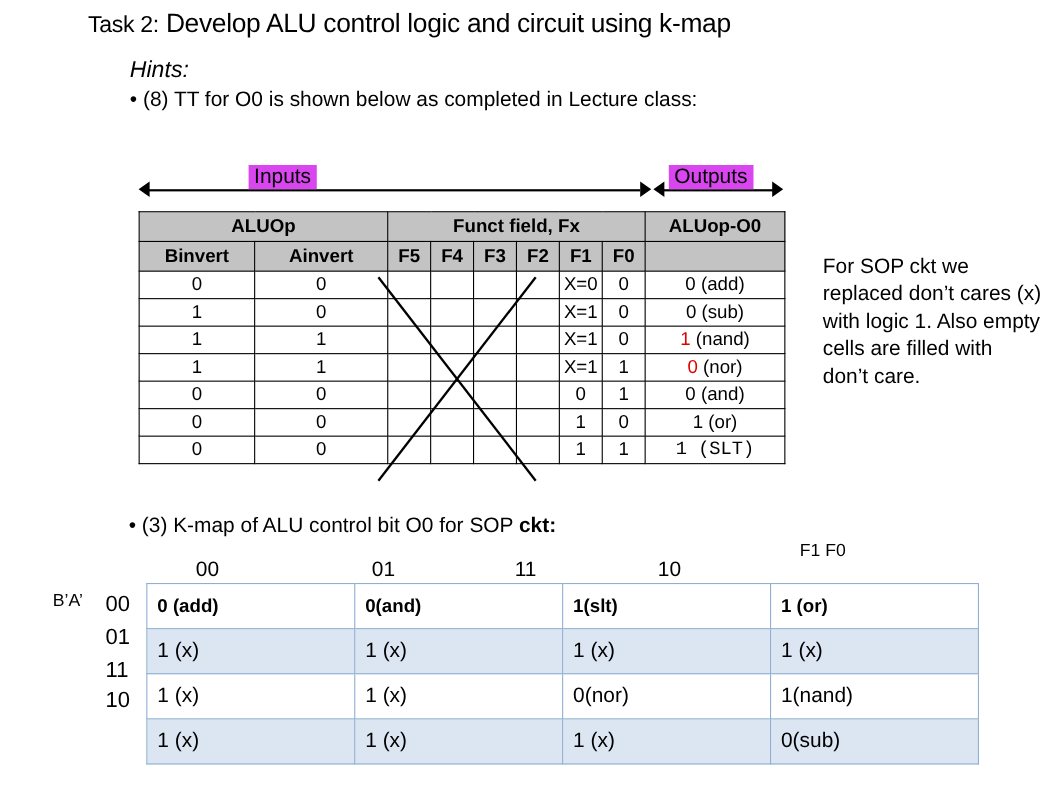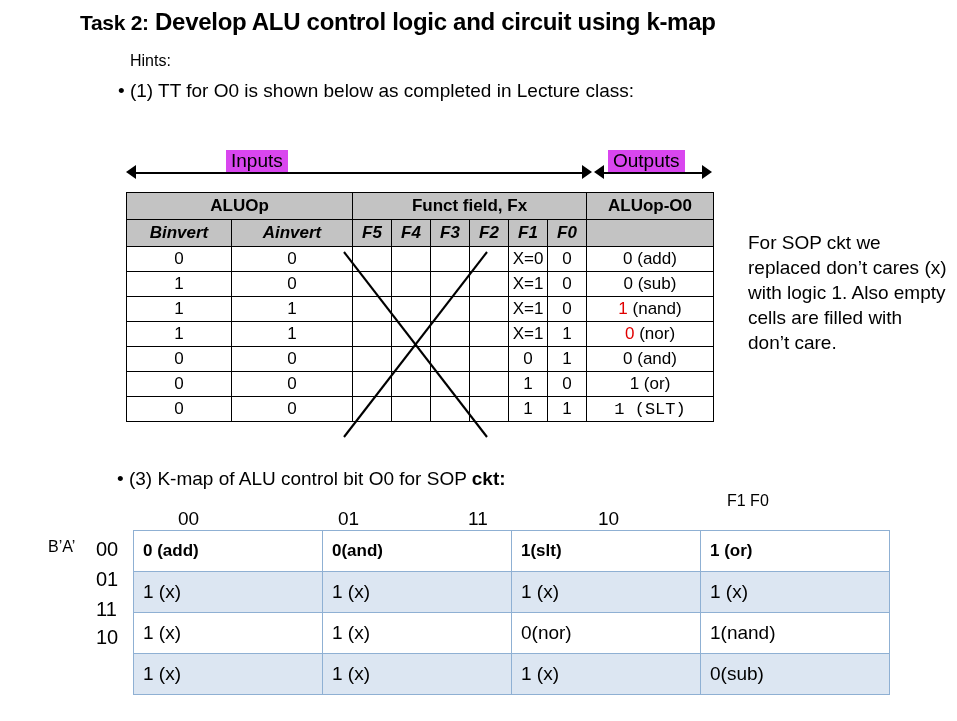--- a/index.html
+++ b/index.html
@@ -9,28 +9,28 @@
     font-family:"Liberation Sans", sans-serif;
     color:#000000;
     position:relative;
     overflow:hidden;
   }
   .abs{position:absolute;}
 
   
   #title{
     left:80px; top:8px; width:860px;
-    font-size:24px; font-weight:bold;
+    font-size:24px; font-weight:normal;
     letter-spacing:-0.3px;
     white-space:nowrap;
   }
   #title .task{font-size:21px;}
 
   
-  #hints-label{left:130px; top:52px; font-size:16px;}
+  #hints-label{left:118px; top:52px; font-size:21px;font-style:italic;}
   #hint-2{left:118px; top:80px; font-size:19px; white-space:nowrap;}
 
   
   #arrowband{left:126px; top:150px; width:586px; height:34px;}
   .arrowline{position:absolute;top:22px;height:2px;background:#000;}
   .arrowhead{position:absolute;top:15px;width:0;height:0;
     border-top:7px solid transparent;border-bottom:7px solid transparent;}
   .ah-left{border-right:10px solid #000;}
   .ah-right{border-left:10px solid #000;}
   .arrowlabel{position:absolute;top:0px;font-size:19px;background:#d946ef;padding:0 5px;}
@@ -40,21 +40,21 @@
   #tt td,#tt th{
     border:1.6px solid #000;
     font-size:17px;
     text-align:center;
     padding:0;
     background:#fff;
     font-weight:normal;
   }
   #tt thead td{background:#c3c3c3;font-weight:bold;font-size:17px;}
   #tt thead tr:first-child td{height:26px;}
-  #tt thead tr:nth-child(2) td{height:26px;font-style:italic;}
+  #tt thead tr:nth-child(2) td{height:26px;}
   #tt tbody td{height:24px;}
   .c-bin{width:104px;}
   .c-ain{width:120px;}
   .c-f{width:38px;margin-top:12px;}
   .c-out{width:126px;}
   .out-cell{font-weight:bold;font-size:18px;}
   .red{color:#e00000;}
   .small-slt{font-size:14px;font-weight:bold;font-family:Liberation Mono, monospace;}
   .num{font-size:18px;}
   .xeq{font-size:17px;text-align:right;padding-right:3px;}
@@ -90,21 +90,21 @@
   #kmap tr.hdrrow td{font-weight:bold;font-size:17px;}
 </style>
 </head>
 <body>
 
 <div class="abs" id="title">
   <span class="task">Task 2:</span><span> Develop ALU control logic and circuit using k-map</span>
 </div>
 
 <div class="abs" id="hints-label">Hints:</div>
-<div class="abs" id="hint-2">• (1) TT for O0 is shown below as completed in Lecture class:</div>
+<div class="abs" id="hint-2">• (8) TT for O0 is shown below as completed in Lecture class:</div>
 
 <div class="abs" id="arrowband">
 
   <div class="arrowhead ah-left" style="left:0px;"></div>
   <div class="arrowline" style="left:9px;width:447px;"></div>
   <div class="arrowhead ah-right" style="left:456px;"></div>
   <div class="arrowlabel" style="left:100px;">Inputs</div>
 
   <div class="arrowhead ah-left" style="left:468px;"></div>
   <div class="arrowline" style="left:477px;width:100px;"></div>

